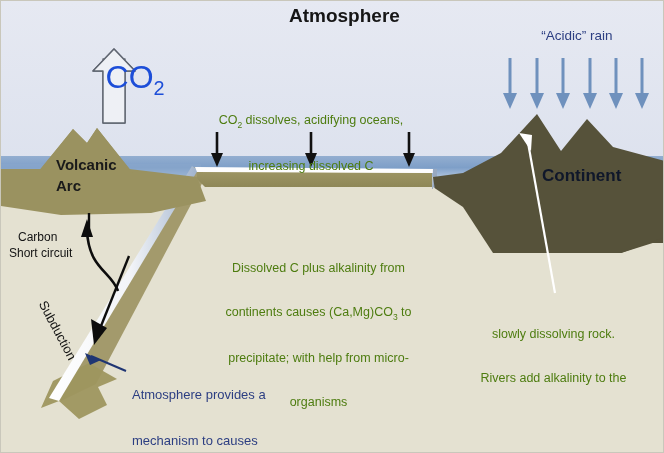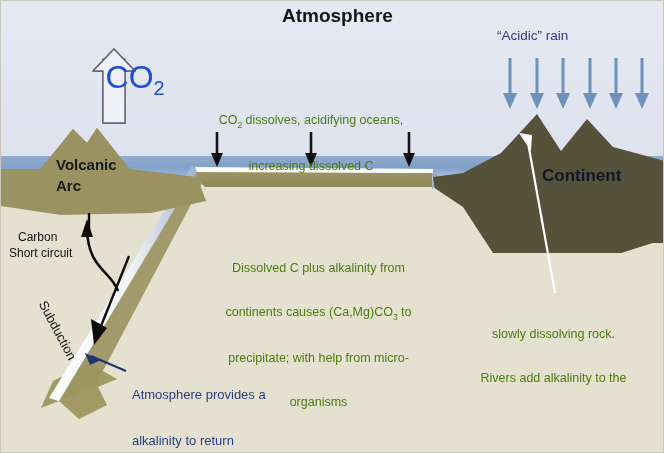--- a/index.html
+++ b/index.html
@@ -29,20 +29,21 @@
     margin: 0;
     padding: 0;
     line-height: 1.18;
     white-space: pre;
   }
 
   .title-big {
     font-weight: bold;
     font-size: 19px;
     color: #161616;
+    margin-left: 7px;
   }
   .co2-label {
     font-size: 32px;
     color: #1d4ed8;
   }
   .co2-label sub { font-size: 0.62em; }
 
   .anno-black {
     font-size: 12.5px;
     color: #4d7c0f;
@@ -50,21 +51,21 @@
   }
   .anno-black sub { font-size: 0.68em; }
 
   .anno-blue {
     font-size: 13px;
     color: #2c3e82;
   }
   .rain-label {
     font-size: 13.5px;
     color: #2c3e82;
-    text-align: left;
+    text-align: center;
   }
   .white-label {
     font-weight: bold;
     font-size: 17px;
     color: #0f172a;
   }
   .rock-label {
     font-weight: bold;
     font-size: 15px;
     color: #1a1a1a;
@@ -227,21 +228,21 @@
 
   <div class="lbl anno-black" style="left:196px; top:230px; width:243px;">
     <div>Dissolved C plus alkalinity from</div>
     <div><span>continents causes (Ca,Mg)CO</span><sub>3</sub><span> to</span></div>
     <div>precipitate; with help from micro-</div>
     <div>organisms</div>
   </div>
 
   <div class="lbl anno-blue" style="left:131px; top:355px; width:180px;">
     <div>Atmosphere provides a</div>
-    <div>alkalinity to return</div>
+    <div>mechanism to causes</div>
     
     
   </div>
 
   <div class="lbl anno-black" style="left:455px; top:296px; width:195px;">
     <div>slowly dissolving rock.</div>
     <div>Rivers add alkalinity to the</div>
     
   </div>
 

